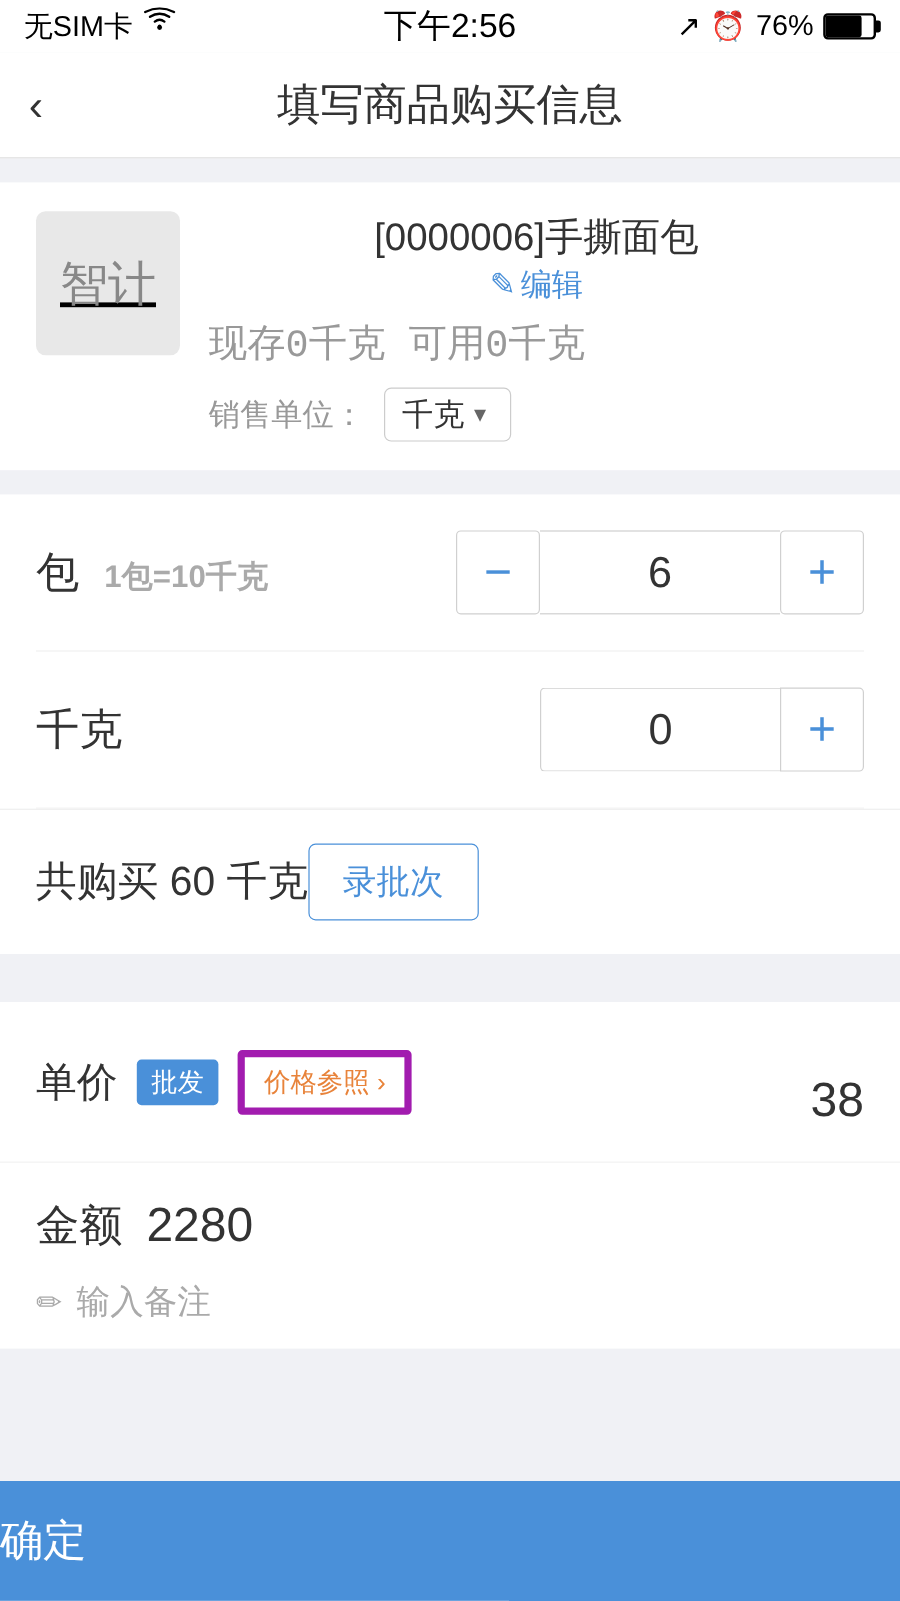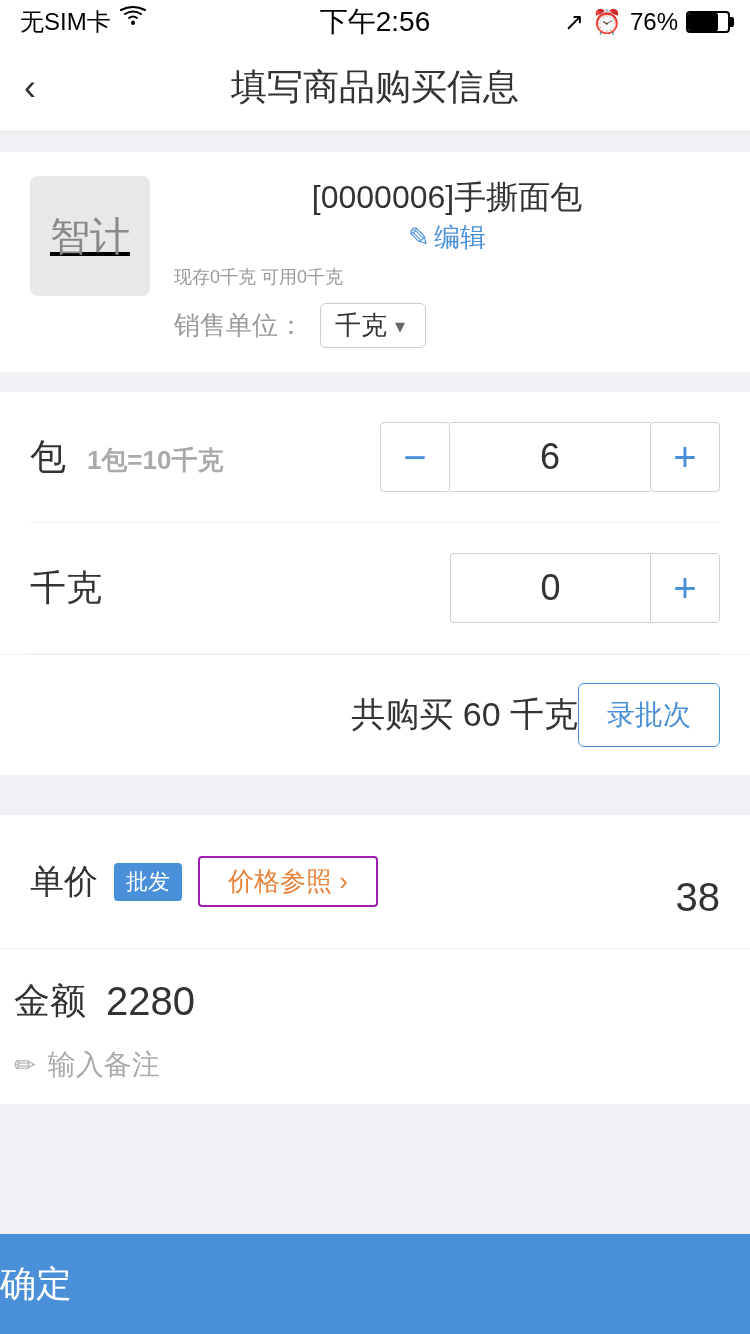--- a/index.html
+++ b/index.html
@@ -134,23 +134,24 @@
       font-weight: 500;
     }
     .edit-link {
       color: #4a90d9;
       font-size: 26px;
       display: flex;
       align-items: center;
       gap: 4px;
     }
     .product-stock {
-      font-size: 18px;
+      font-size: 32px;
       color: #999;
       margin-top: 10px;
+      font-family: Liberation Mono, monospace;
     }
     .product-unit-row {
       display: flex;
       align-items: center;
       gap: 16px;
       margin-top: 14px;
     }
     .unit-label {
       font-size: 26px;
       color: #999;
@@ -227,21 +228,21 @@
       font-size: 36px;
       color: #333;
     }
 
     
     .summary-section {
       background: #fff;
       padding: 28px 30px;
       display: flex;
       align-items: center;
-      justify-content: flex-end;
+      justify-content: flex-start;
       border-top: 1px solid #f0f0f0;
     }
     .summary-text {
       font-size: 34px;
       color: #333;
     }
     .batch-btn {
       border: 1px solid #4a90d9;
       color: #4a90d9;
       background: #fff;
@@ -271,41 +272,41 @@
       color: #333;
     }
     .price-tag-badge {
       background: #4a90d9;
       color: #fff;
       font-size: 22px;
       padding: 4px 12px;
       border-radius: 4px;
     }
     .price-ref-btn {
-      border: 2px solid #a21caf;
+      border: 6px solid #a21caf;
       color: #e8833a;
       background: #fff;
       border-radius: 4px;
-      padding: 6px 28px;
-      font-size: 26px;
+      padding: 6px 16px;
+      font-size: 22px;
       cursor: pointer;
       display: flex;
       align-items: center;
       gap: 6px;
     }
     .price-value {
       font-size: 40px;
       color: #333;
       margin-top: 32px;
     }
 
     
     .amount-section {
       background: #fff;
-      padding: 28px 14px 20px;
+      padding: 28px 30px 20px;
     }
     .amount-row {
       display: flex;
       align-items: center;
       gap: 20px;
       margin-bottom: 20px;
     }
     .amount-label {
       font-size: 36px;
       color: #333;

